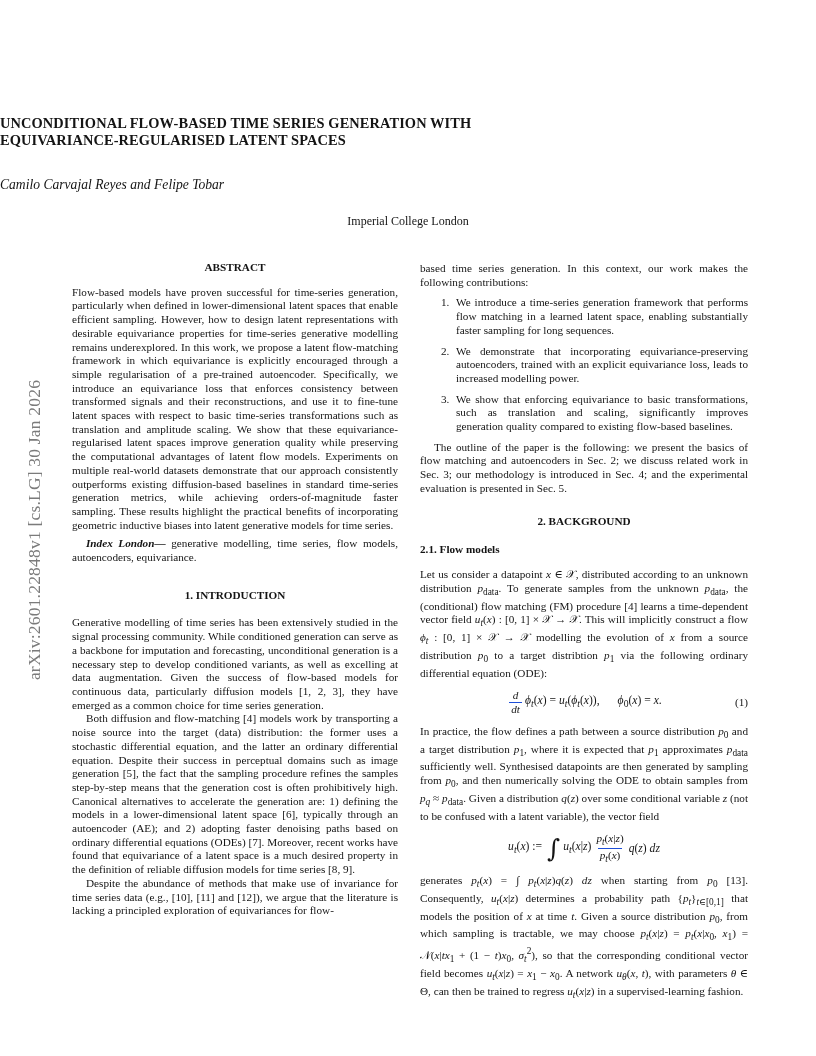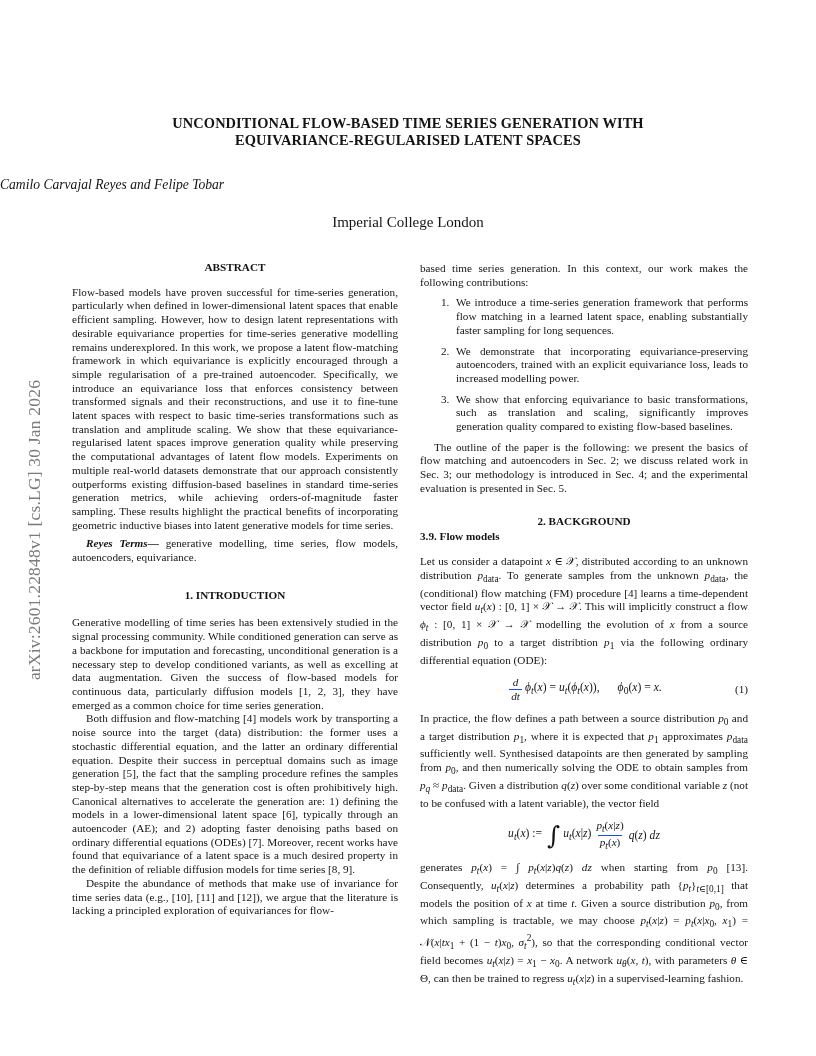--- a/index.html
+++ b/index.html
@@ -12,34 +12,34 @@
   }
   
   .arxiv-banner {
     position:absolute; top:530px; left:34px;
     transform:translate(-50%,-50%) rotate(-90deg);
     white-space:nowrap;
     font-size:17.5px; letter-spacing:0.2px;
     color:#7b7b7b;
   }
   
-  .title-block { position:absolute; top:115px; left:0; width:100%; text-align:center; }
+  .title-block { position:absolute; top:115px; left:0; width:100%; text-align:left; }
   .title-line { font-weight:bold; font-size:14.4px; line-height:16.5px; letter-spacing:0.1px; }
   .authors { position:absolute; top:177px; left:0; width:100%; text-align:left; font-style:italic; font-size:13.6px; }
-  .affiliation { position:absolute; top:214px; left:0; width:100%; text-align:center; font-size:15px; }
+  .affiliation { position:absolute; top:214px; left:0; width:100%; text-align:center; font-size:12px; }
   
   .col { position:absolute; font-size:11.2px; line-height:13.7px; }
   .col-left  { left:72px;  top:261px; width:326px; }
   .col-right { left:420px; top:262px; width:328px; }
   .col p { margin:0; text-align:justify; }
   .indent { text-indent:14px; }
   .sec-heading { font-weight:bold; text-align:center; font-size:11.2px; margin:0; }
   .abstract-heading { margin-bottom:11px; }
   .intro-heading { margin-top:24px; margin-bottom:14px; }
-  .background-heading { margin-top:19px; margin-bottom:2px; }
+  .background-heading { margin-top:19px; margin-bottom:15px; }
   .sub-heading { font-weight:bold; text-align:left; font-size:11.2px; margin:0 0 11px 0; }
   .index-terms { margin-top:5px !important; }
   .index-label { font-weight:bold; font-style:italic; }
   
   .contrib-list { list-style:none; margin:7px 0 1px 0; padding:0; }
   .contrib-item { position:relative; padding-left:36px; margin-bottom:7px; text-align:justify; }
   .contrib-num { position:absolute; left:21px; }
   .outline-para { margin-top:1px !important; }
   
   .equation {
@@ -64,21 +64,21 @@
   <div class="title-block">
     <div class="title-line">UNCONDITIONAL FLOW-BASED TIME SERIES GENERATION WITH</div>
     <div class="title-line">EQUIVARIANCE-REGULARISED LATENT SPACES</div>
   </div>
   <div class="authors">Camilo Carvajal Reyes and Felipe Tobar</div>
   <div class="affiliation">Imperial College London</div>
 
   <div class="col col-left">
     <h3 class="sec-heading abstract-heading">ABSTRACT</h3>
     <p>Flow-based models have proven successful for time-series generation, particularly when defined in lower-dimensional latent spaces that enable efficient sampling. However, how to design latent representations with desirable equivariance properties for time-series generative modelling remains underexplored. In this work, we propose a latent flow-matching framework in which equivariance is explicitly encouraged through a simple regularisation of a pre-trained autoencoder. Specifically, we introduce an equivariance loss that enforces consistency between transformed signals and their reconstructions, and use it to fine-tune latent spaces with respect to basic time-series transformations such as translation and amplitude scaling. We show that these equivariance-regularised latent spaces improve generation quality while preserving the computational advantages of latent flow models. Experiments on multiple real-world datasets demonstrate that our approach consistently outperforms existing diffusion-based baselines in standard time-series generation metrics, while achieving orders-of-magnitude faster sampling. These results highlight the practical benefits of incorporating geometric inductive biases into latent generative models for time series.</p>
-    <p class="indent index-terms"><span class="index-label">Reyes Terms—</span><span> generative modelling, time series, flow models, autoencoders, equivariance.</span></p>
+    <p class="indent index-terms"><span class="index-label">Index London—</span><span> generative modelling, time series, flow models, autoencoders, equivariance.</span></p>
 
     <h3 class="sec-heading intro-heading">1. INTRODUCTION</h3>
     <p>Generative modelling of time series has been extensively studied in the signal processing community. While conditioned generation can serve as a backbone for imputation and forecasting, unconditional generation is a necessary step to develop conditioned variants, as well as excelling at data augmentation. Given the success of flow-based models for continuous data, particularly diffusion models [1, 2, 3], they have emerged as a common choice for time series generation.</p>
     <p class="indent">Both diffusion and flow-matching [4] models work by transporting a noise source into the target (data) distribution: the former uses a stochastic differential equation, and the latter an ordinary differential equation. Despite their success in perceptual domains such as image generation [5], the fact that the sampling procedure refines the samples step-by-step means that the generation cost is often prohibitively high. Canonical alternatives to accelerate the generation are: 1) defining the models in a lower-dimensional latent space [6], typically through an autoencoder (AE); and 2) adopting faster denoising paths based on ordinary differential equations (ODEs) [7]. Moreover, recent works have found that equivariance of a latent space is a much desired property in the definition of reliable diffusion models for time series [8, 9].</p>
     <p class="indent">Despite the abundance of methods that make use of invariance for time series data (e.g., [10], [11] and [12]), we argue that the literature is lacking a principled exploration of equivariances for flow-</p>
   </div>
 
   <div class="col col-right">
     <p>based time series generation. In this context, our work makes the following contributions:</p>
 
@@ -93,21 +93,21 @@
       </li>
       <li class="contrib-item">
         <span class="contrib-num">3.</span>
         <span>We show that enforcing equivariance to basic transformations, such as translation and scaling, significantly improves generation quality compared to existing flow-based baselines.</span>
       </li>
     </ol>
 
     <p class="indent outline-para">The outline of the paper is the following: we present the basics of flow matching and autoencoders in Sec. 2; we discuss related work in Sec. 3; our methodology is introduced in Sec. 4; and the experimental evaluation is presented in Sec. 5.</p>
 
     <h3 class="sec-heading background-heading">2. BACKGROUND</h3>
-    <h4 class="sub-heading">3.9. Flow models</h4>
+    <h4 class="sub-heading">2.1. Flow models</h4>
 
     <p>Let us consider a datapoint <i>x</i> ∈ 𝒳, distributed according to an unknown distribution <i>p</i><sub>data</sub>. To generate samples from the unknown <i>p</i><sub>data</sub>, the (conditional) flow matching (FM) procedure [4] learns a time-dependent vector field <i>u<sub>t</sub></i>(<i>x</i>) : [0, 1] × 𝒳 → 𝒳. This will implicitly construct a flow <i>ϕ<sub>t</sub></i> : [0, 1] × 𝒳 → 𝒳 modelling the evolution of <i>x</i> from a source distribution <i>p</i><sub>0</sub> to a target distribtion <i>p</i><sub>1</sub> via the following ordinary differential equation (ODE):</p>
 
     <div class="equation">
       <span class="frac">
         <span class="num"><i>d</i></span>
         <span class="den"><i>dt</i></span>
       </span>
       <span class="eq-piece"><i>ϕ<sub>t</sub></i>(<i>x</i>) = <i>u<sub>t</sub></i>(<i>ϕ<sub>t</sub></i>(<i>x</i>)),</span>
       <span class="eq-gap"></span>

